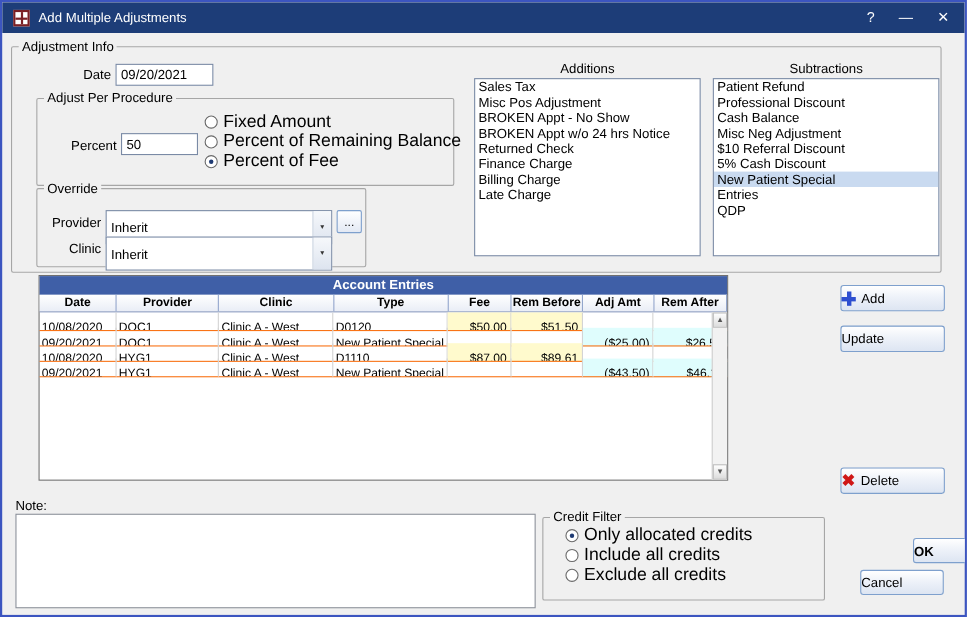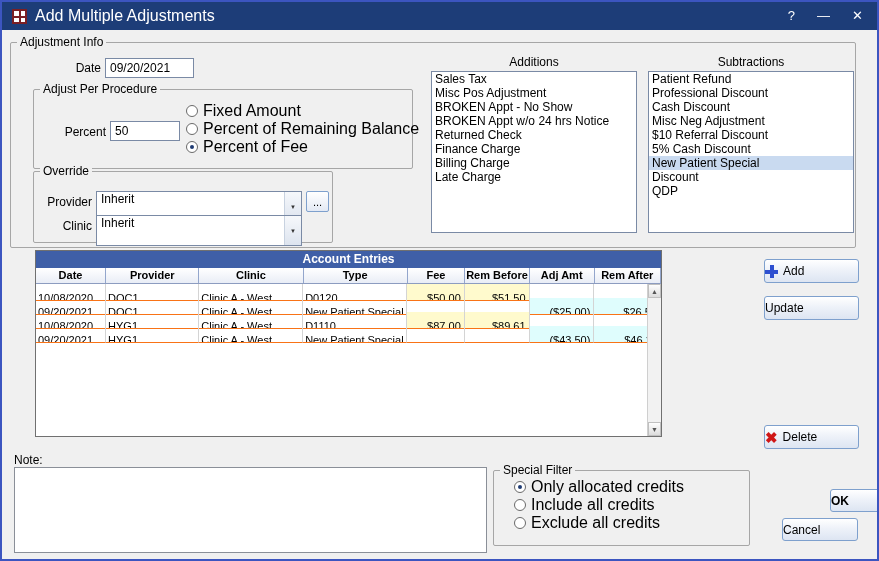--- a/index.html
+++ b/index.html
@@ -19,21 +19,21 @@
     display:flex; align-items:center; padding:0 10px; color:#fff;
   }
   .app-icon{
     width:15px; height:15px; flex:none;
     background:
       linear-gradient(#7b1f24,#7b1f24) 5px 0/2px 100% no-repeat,
       linear-gradient(#7b1f24,#7b1f24) 0 5px/100% 2px no-repeat,
       #fff;
     border:2px solid #7b1f24;
   }
-  .title{ margin-left:8px; font-size:16px; }
+  .title{ margin-left:8px; font-size:12px; }
   .win-controls{ margin-left:auto; display:flex; gap:22px; align-items:center; font-size:13px; margin-right:4px; }
   .wc{ cursor:default; line-height:28px; }
 
   
   .group{ position:absolute; border:1px solid #a6a6a6; border-radius:2px; }
   .group-label{
     position:absolute; top:-8px; left:6px; background:#f0f0f0;
     padding:0 3px; font-size:12px; white-space:nowrap;
   }
   .lbl{ position:absolute; font-size:12px; white-space:nowrap; }
@@ -59,21 +59,21 @@
   .subtractions-lbl{ left:637px; top:12px; width:206px; text-align:center; }
   .subtractions-list{ left:637px; top:28px; width:206px; height:162px; }
 
   
   .textbox{
     position:absolute; border:1px solid #7a8aa5; background:#fff;
     font:12px "Liberation Sans", sans-serif; padding:1px 4px; color:#000;
   }
   .combo{
     position:absolute; height:31px; border:1px solid #7a8aa5; background:#fff;
-    display:flex; align-items:flex-start;
+    display:flex; align-items:center;
   }
   .combo-text{ flex:1; padding:0 4px; font-size:12px; overflow:hidden; white-space:nowrap; }
   .combo-btn{
     width:17px; height:100%; flex:none; border-left:1px solid #c8d2e0;
     background:linear-gradient(#f6f8fb,#dde4ef);
     display:flex; align-items:center; justify-content:center;
     font-size:6px; color:#333;
   }
   .listbox{
     position:absolute; background:#fff; border:1px solid #7a8aa5; overflow:hidden;
@@ -227,26 +227,26 @@
         <div class="list-item">Returned Check</div>
         <div class="list-item">Finance Charge</div>
         <div class="list-item">Billing Charge</div>
         <div class="list-item">Late Charge</div>
       </div>
 
     <span class="lbl subtractions-lbl">Subtractions</span>
     <div class="listbox subtractions-list" id="subtractions-list">
         <div class="list-item">Patient Refund</div>
         <div class="list-item">Professional Discount</div>
-        <div class="list-item">Cash Discount</div>
+        <div class="list-item">Cash Balance</div>
         <div class="list-item">Misc Neg Adjustment</div>
         <div class="list-item">$10 Referral Discount</div>
         <div class="list-item">5% Cash Discount</div>
         <div class="list-item selected">New Patient Special</div>
-        <div class="list-item">Discount</div>
+        <div class="list-item">Entries</div>
         <div class="list-item">QDP</div>
       </div>
   </div>
 
   <div class="grid">
     <div class="grid-title">Account Entries</div>
     <div class="grid-header" id="grid-header">
         <div class="hcell c0">Date</div>
         <div class="hcell c1">Provider</div>
         <div class="hcell c2">Clinic</div>
@@ -313,21 +313,21 @@
   </button>
   <button class="btn delete-btn">
     <span class="x-icon">✖</span>
     <span>Delete</span>
   </button>
 
   <span class="lbl note-lbl">Note:</span>
   <textarea class="note-area" style=""></textarea>
 
   <div class="group g-credit">
-    <span class="group-label">Special Filter</span>
+    <span class="group-label">Credit Filter</span>
     <div class="radios credit-radios" id="credit-radios">
         <div class="radio-row">
           <span class="radio checked"></span>
           <span class="radio-label">Only allocated credits</span>
         </div>
         <div class="radio-row">
           <span class="radio"></span>
           <span class="radio-label">Include all credits</span>
         </div>
         <div class="radio-row">

